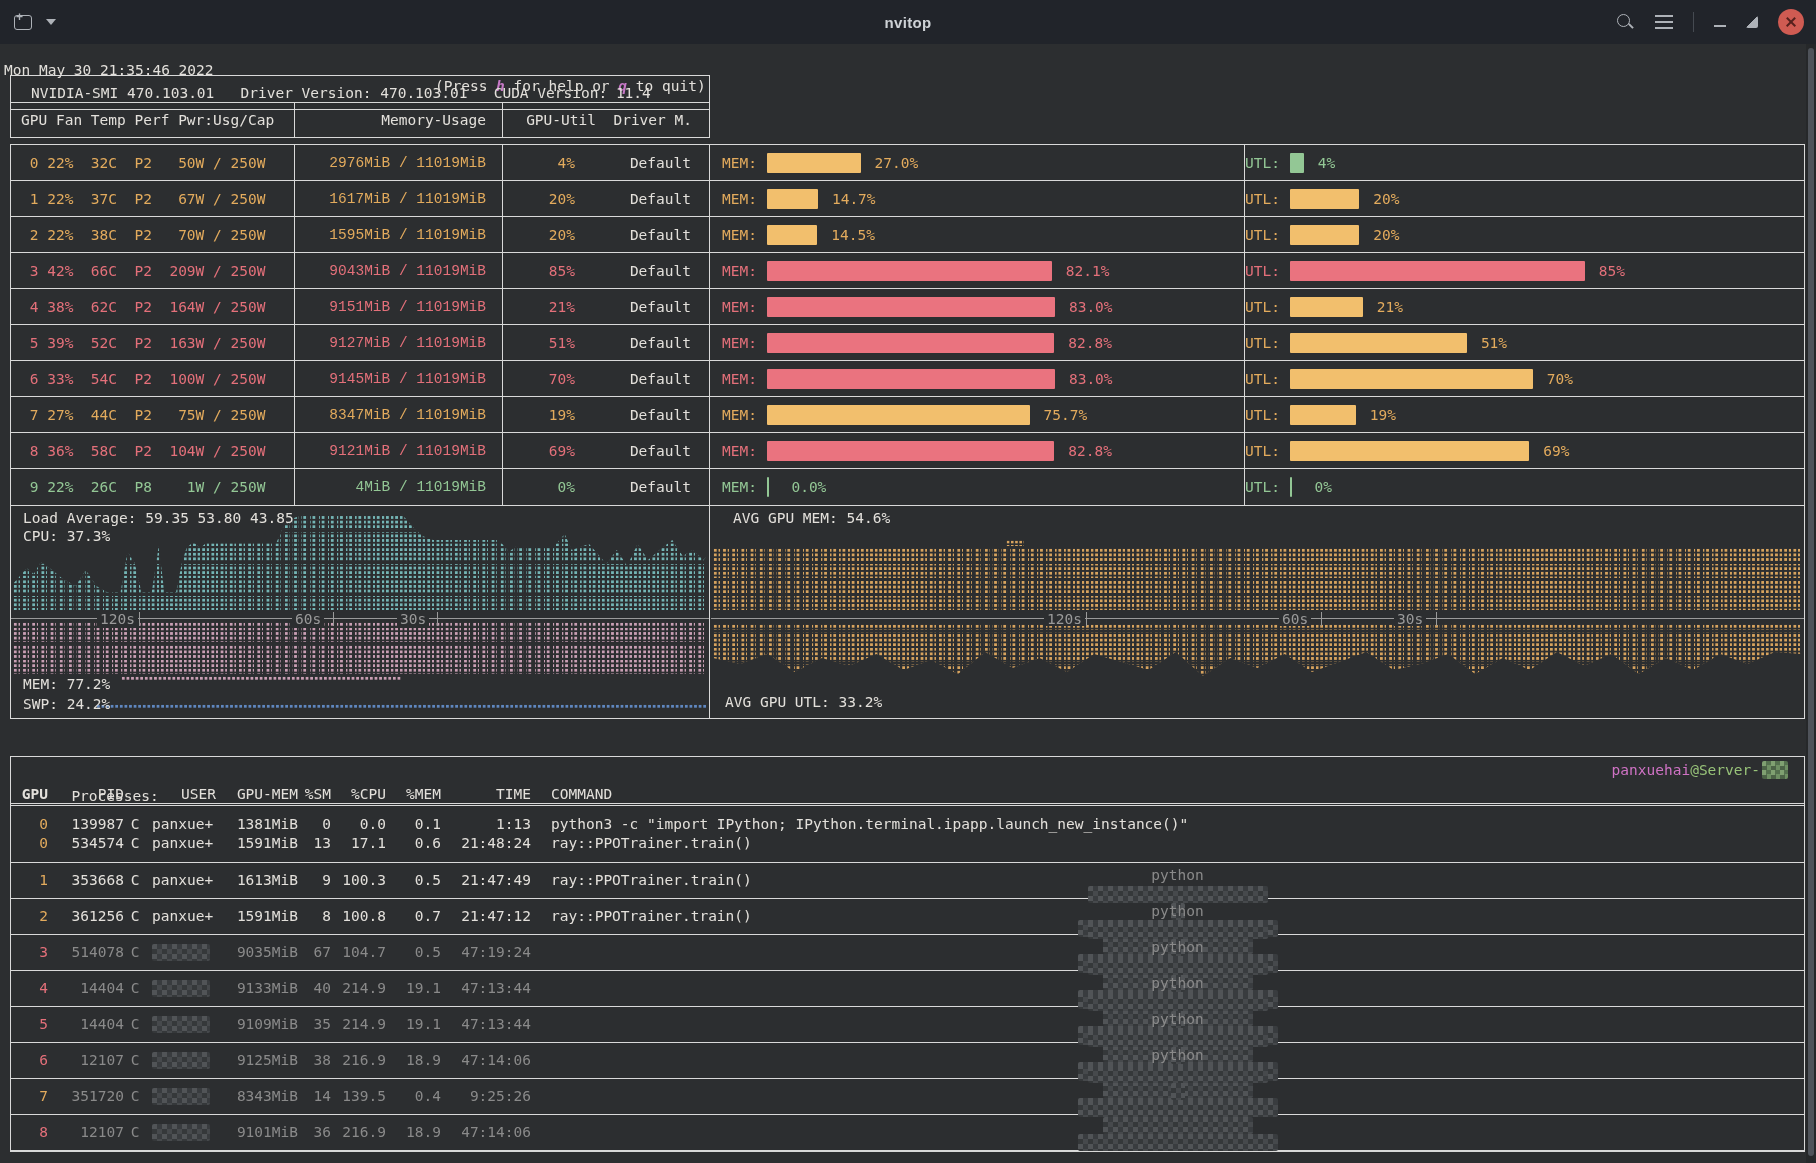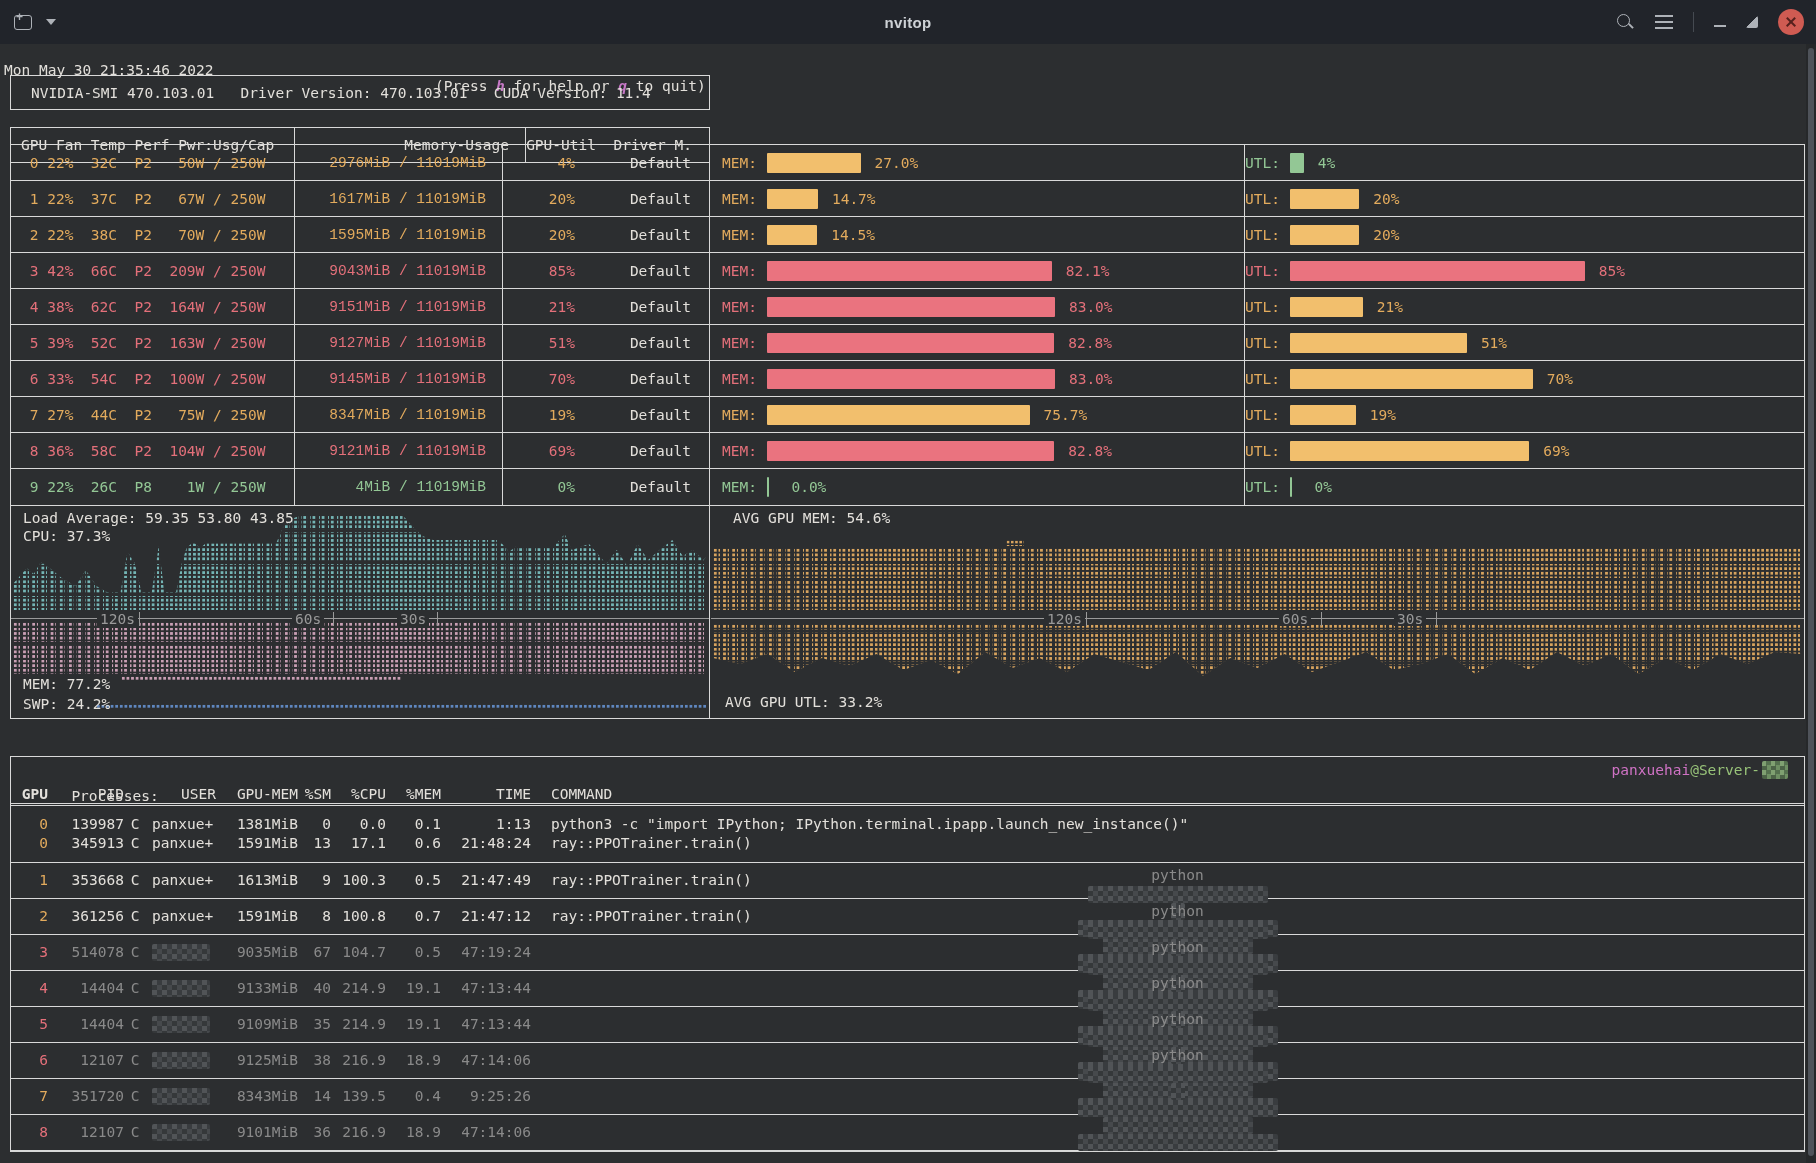--- a/index.html
+++ b/index.html
@@ -31,23 +31,23 @@
 
   
   .statusline { position:absolute; left:0; top:46px; width:1816px; height:22px; white-space:pre; }
   .sl-date { position:absolute; left:4px; }
   .sl-help { position:absolute; left:435px; }
   .kbd { color:#c678c6; font-style:italic; font-weight:bold; }
 
   
   .box-line { border:1.5px solid #d9d9d9; position:absolute; background:transparent; }
   .smi-title { left:10px; top:75px; width:700px; height:35px; display:flex; align-items:center; padding-left:20px; white-space:pre; }
-  .smi-cols  { left:10px; top:127px; width:700px; height:36px; display:flex; align-items:center; white-space:pre; }
+  .smi-cols  { left:10px; top:102px; width:700px; height:36px; display:flex; align-items:center; white-space:pre; }
   .smi-cols .h1 { width:283px; padding-left:10px; }
-  .smi-cols .h2 { width:232px; text-align:right; padding-right:16px; border-left:1px solid #d9d9d9; border-right:1px solid #d9d9d9; height:100%; display:flex; align-items:center; justify-content:flex-end; }
+  .smi-cols .h2 { width:209px; text-align:right; padding-right:16px; border-left:1px solid #d9d9d9; border-right:1px solid #d9d9d9; height:100%; display:flex; align-items:center; justify-content:flex-end; }
   .smi-cols .h3 { flex:1; text-align:right; padding-right:17px; }
 
   
   .gpu-body { position:absolute; left:10px; top:144px; width:1795px;
               border:1.5px solid #d9d9d9; border-top-width:1.5px; }
   .gpu-row { display:flex; height:36px; border-bottom:1px solid #d9d9d9; align-items:center; white-space:pre; }
   .gpu-row:last-child { border-bottom:none; }
   .gpu-body { border-bottom:1.5px solid #d9d9d9; }
   .gc1 { width:283px; padding-left:10px; }
   .gc2 { width:209px; text-align:right; padding-right:16px; border-left:1px solid #d9d9d9; border-right:1px solid #d9d9d9; height:100%; display:flex; align-items:center; justify-content:flex-end;font-family:Liberation Mono, monospace; }
@@ -448,21 +448,21 @@
       <span class="col-gpumem pgmem">1381MiB</span>
       <span class="col-sm psm">0</span>
       <span class="col-cpu pcpu">0.0</span>
       <span class="col-mem pmem">0.1</span>
       <span class="col-time ptime">1:13</span>
       <span class="col-cmd pcmd">python3 -c "import IPython; IPython.terminal.ipapp.launch_new_instance()"</span>
     </div>
   
     <div class="pline">
       <span class="col-gpu pgpu t-warn">0</span>
-      <span class="col-pid ppid">345913</span>
+      <span class="col-pid ppid">534574</span>
       <span class="col-type ptype">C</span>
       <span class="col-user puser">panxue+</span>
       <span class="col-gpumem pgmem">1591MiB</span>
       <span class="col-sm psm">13</span>
       <span class="col-cpu pcpu">17.1</span>
       <span class="col-mem pmem">0.6</span>
       <span class="col-time ptime">21:48:24</span>
       <span class="col-cmd pcmd">ray::PPOTrainer.train()</span>
     </div>
   </div></div>

